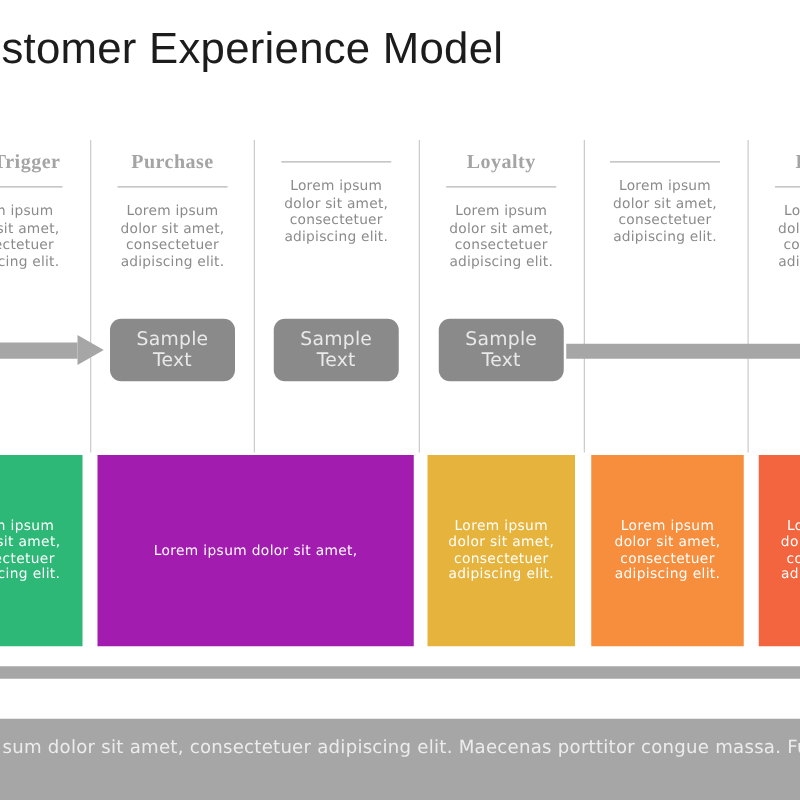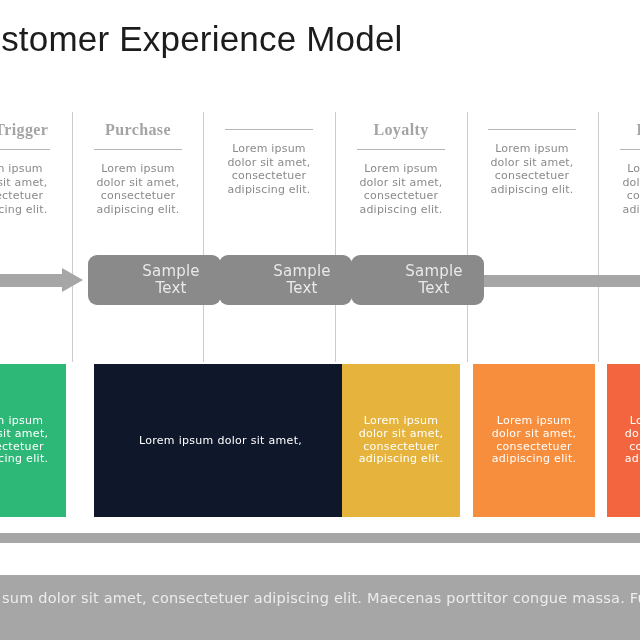--- a/index.html
+++ b/index.html
@@ -34,29 +34,29 @@
   .arrow-bar.right{left:453px;top:275px;width:187px;height:12px;}
   .arrow-head{
     position:absolute;left:62px;top:268px;width:0;height:0;
     border-top:12px solid transparent;border-bottom:12px solid transparent;
     border-left:21px solid #a6a6a6;
   }
   .sample-btn{
     position:absolute;top:255px;width:100px;height:50px;border-radius:9px;
     background:#8a8a8a;color:#e9e9e9;display:flex;align-items:center;
     justify-content:center;text-align:center;font-size:15px;line-height:17px;
-    letter-spacing:0.2px;cursor:pointer;padding-left:33px;
+    letter-spacing:0.2px;cursor:pointer;
   }
   .sample-btn span{display:block;width:70px;}
   .stage-box{
     position:absolute;top:364px;height:153px;display:flex;
     align-items:center;justify-content:center;text-align:center;
   }
   .box-green{left:-54px;width:120px;background:#2eb877;}
-  .box-lime{left:94px;width:253px;background:#0f172a;align-items:center;}
+  .box-lime{left:78px;width:253px;background:#a21caf;align-items:center;}
   .box-gold{left:342px;width:118px;background:#e6b43d;}
   .box-orange{left:473px;width:122px;background:#f78e3d;}
   .box-red{left:607px;width:120px;background:#f2653e;}
   .box-text{
     color:#ffffff;font-size:11px;line-height:12.7px;letter-spacing:0.3px;
   }
   .box-lime .box-text{line-height:13.5px;}
   .footer-bar{
     position:absolute;left:0;top:533px;width:640px;height:10px;background:#a6a6a6;
   }

